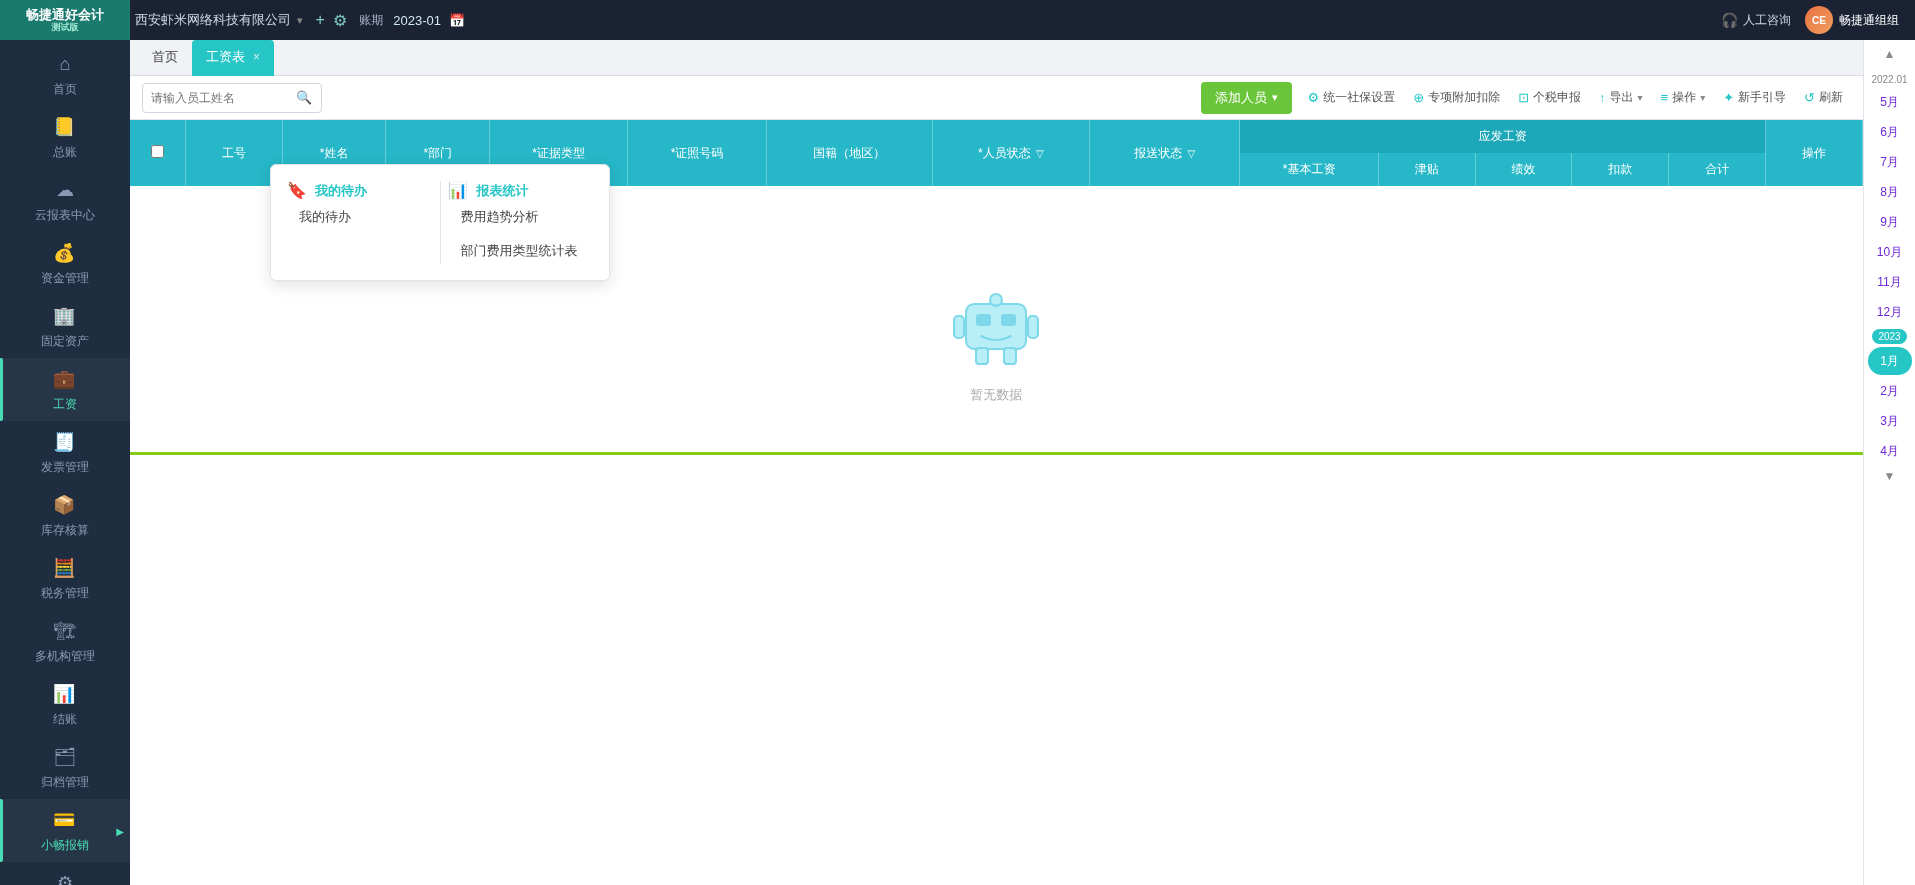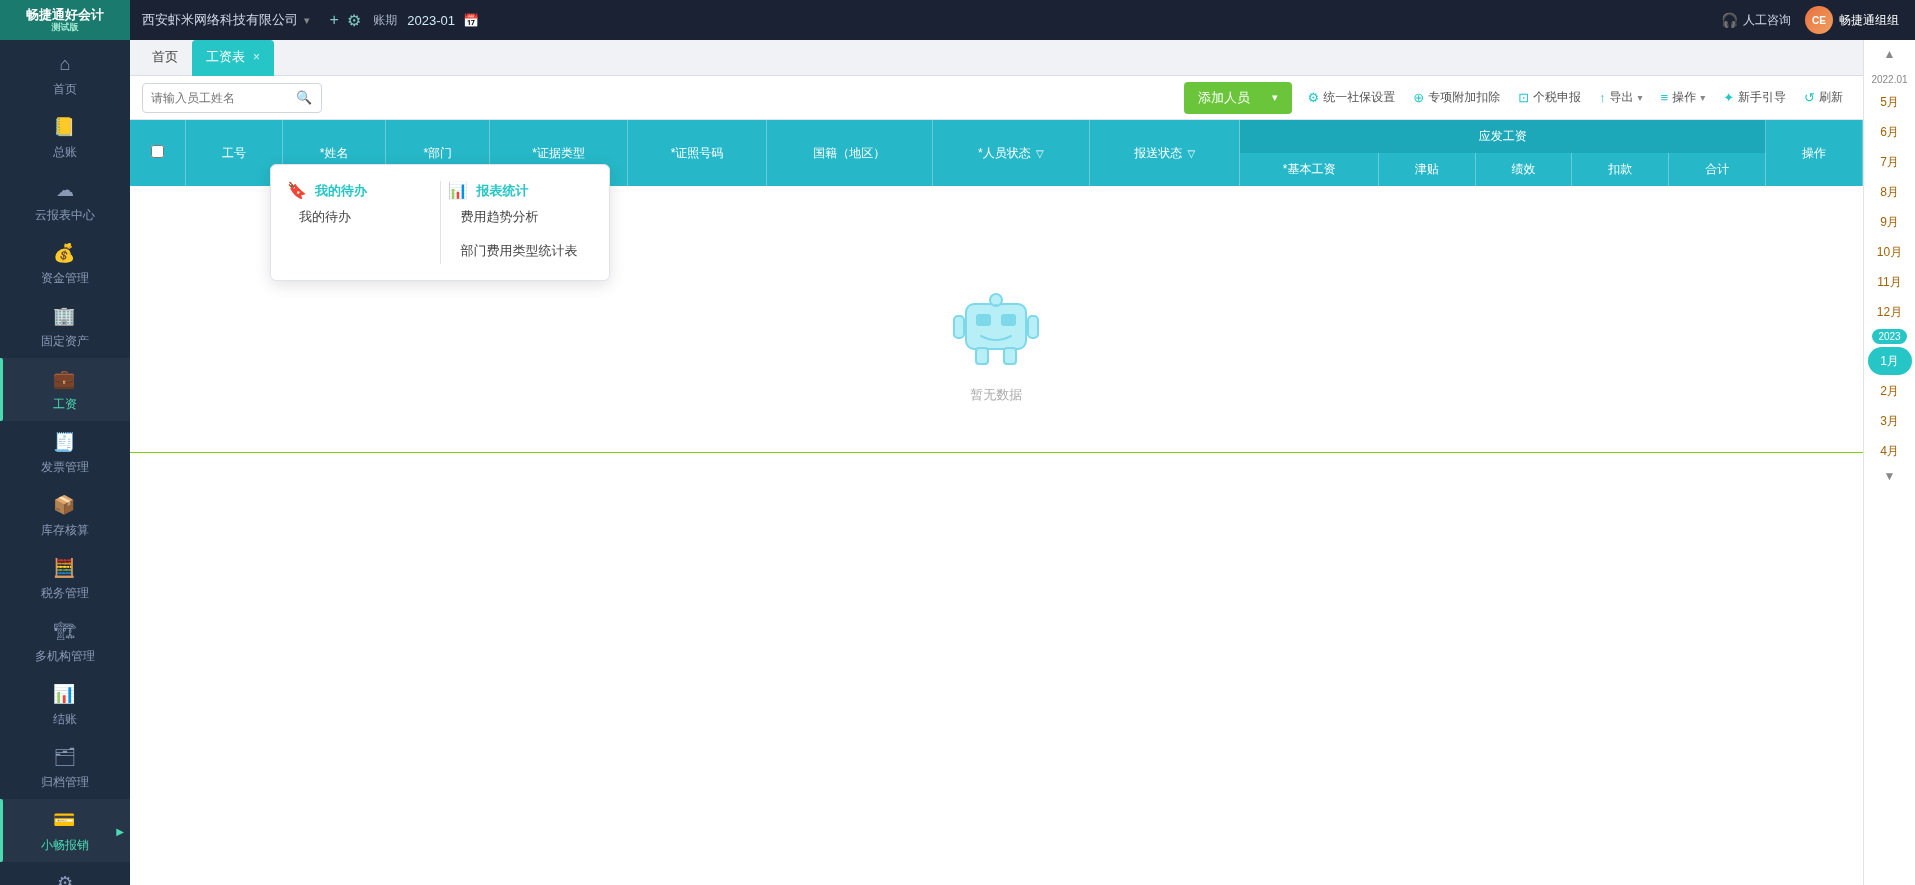--- a/index.html
+++ b/index.html
@@ -31,21 +31,21 @@
       text-align: center;
     }
     .logo-sub {
       font-size: 9px;
       color: #a0e8d0;
       display: block;
     }
     .company-selector {
       display: flex;
       align-items: center;
-      padding: 0 12px;
+      padding: 0 5px;
       color: #d0d8e8;
       font-size: 13px;
       cursor: pointer;
       gap: 6px;
     }
     .company-selector .chevron { color: #888; font-size: 11px; }
     .header-actions {
       display: flex;
       align-items: center;
       gap: 8px;
@@ -239,21 +239,21 @@
       background: #6bc53a;
       color: white;
       border: none;
       border-radius: 4px;
       height: 32px;
       padding: 0 14px;
       font-size: 13px;
       cursor: pointer;
       display: flex;
       align-items: center;
-      gap: 22px;
+      gap: 5px;
       margin-left: auto;
     }
     .add-person-btn .dropdown-arrow { font-size: 11px; }
     .toolbar-actions {
       display: flex;
       align-items: center;
       gap: 2px;
       flex-wrap: nowrap;
     }
     .toolbar-btn {
@@ -293,21 +293,21 @@
     .salary-table thead tr.sub-header th {
       background: #26b8c8;
       color: white;
     }
     .salary-table thead tr .group-header {
       background: #1ca8b8;
     }
     .salary-table .checkbox-col { width: 36px; }
     .salary-table tbody tr td {
       padding: 8px 6px;
-      border-bottom: 1px solid #84cc16;
+      border-bottom: 3px solid #84cc16;
       text-align: center;
       color: #444;
     }
     .no-data-area {
       display: flex;
       flex-direction: column;
       align-items: center;
       justify-content: center;
       padding: 80px 0 40px;
       color: #aaa;
@@ -339,21 +339,21 @@
       white-space: nowrap;
       margin-top: 8px;
     }
     .timeline-month {
       width: 44px;
       height: 28px;
       display: flex;
       align-items: center;
       justify-content: center;
       font-size: 12px;
-      color: #a16207;
+      color: #6d28d9;
       cursor: pointer;
       border-radius: 3px;
       margin: 1px 0;
     }
     .timeline-month.active {
       background: #26c6c6;
       color: white;
       border-radius: 14px;
     }
     .timeline-nav {

